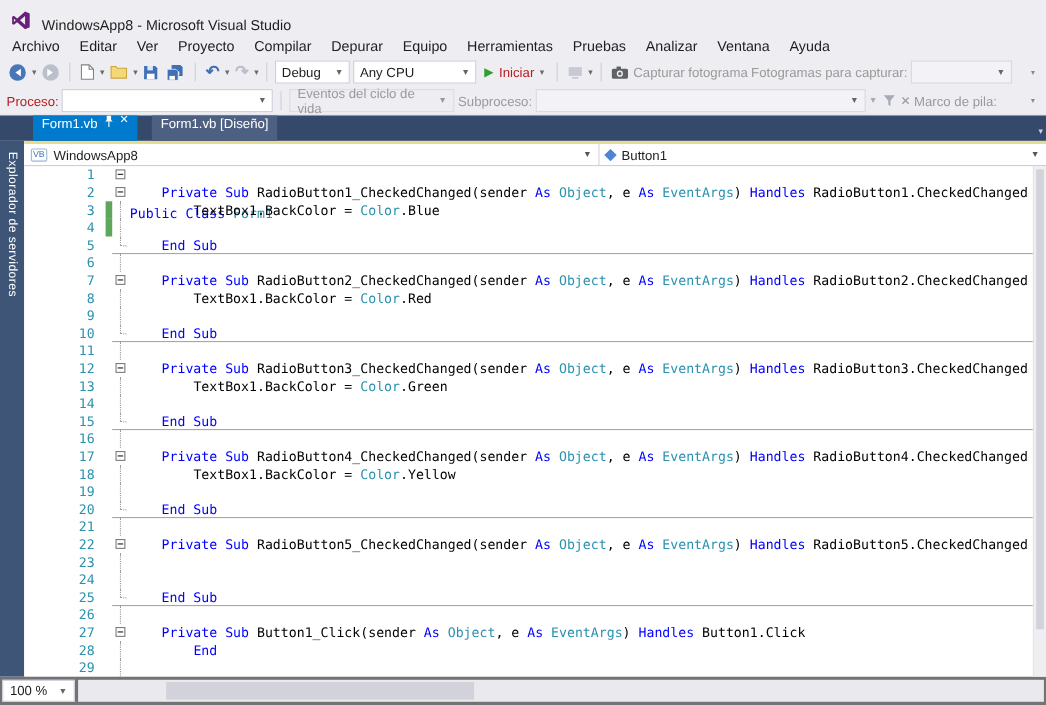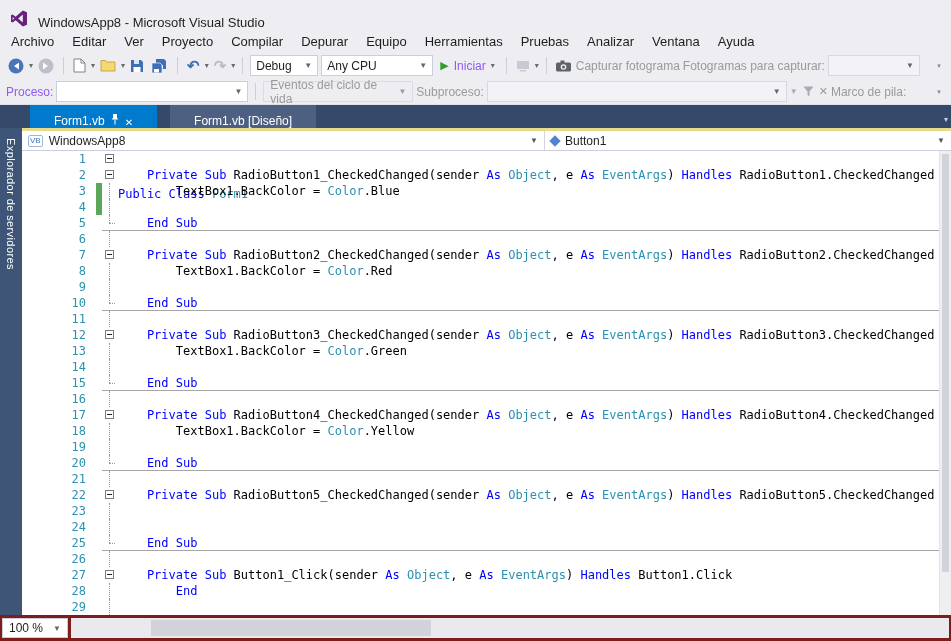--- a/index.html
+++ b/index.html
@@ -17,27 +17,27 @@
   .icon-btn{height:22px;display:flex;align-items:center;justify-content:center;flex:none;padding:0 2px}
   .caret-sm{font-size:8px;color:#6a6a6a;flex:none}
   .glyph{font-size:15px;font-weight:bold;line-height:1}
   .glyph.blue{color:#3f6fb4}
   .glyph.gray{color:#b9bdc9}
   .combo{height:21px;background:#fff;border:1px solid #cccedb;display:flex;align-items:center;font-size:12px;color:#1e1e1e;padding:0 5px;gap:6px;flex:none}
   .combo .caret{margin-left:auto;color:#666;font-size:8px}
   .combo.disabled{background:#f3f3f7;border-color:#d6d8e2;color:#9a9a9a}
   .dd{display:flex;align-items:center;gap:6px;height:21px;padding:0 6px;color:#9a9a9a;font-size:12px;border:1px solid #dadce4;flex:none}
   .gray-label{color:#9a9a9a;font-size:12px;flex:none;white-space:nowrap}
-  .black-label{color:#8b5cf6;font-size:12px;flex:none;white-space:nowrap}
+  .black-label{color:#b91c1c;font-size:12px;flex:none;white-space:nowrap}
   .start-btn{display:flex;align-items:center;gap:5px;flex:none;padding:0 4px}
   .start-tri{color:#2f9e2f;font-size:11px}
   .tb-overflow{margin-left:auto;width:12px;text-align:center;font-size:7px;color:#888;flex:none}
 
   .tabrow{height:23px;background:#35496a;display:flex;align-items:flex-end;padding-left:30px;position:relative}
-  .tab{height:23px;display:flex;align-items:flex-end;gap:6px;padding:0 24px;font-size:12px;color:#fff;cursor:default;flex:none}
+  .tab{height:23px;display:flex;align-items:flex-start;gap:6px;padding:0 8px;font-size:12px;color:#fff;cursor:default;flex:none}
   .tab.active{background:#007acc}
   .tab.inactive{background:#4d6082;margin-left:13px}
   .tab .close{font-size:10px;line-height:1}
   .tabrow-overflow{position:absolute;right:3px;bottom:4px;color:#c7d0e2;font-size:8px}
 
   .main{display:flex;height:487px}
   .side{width:22px;background:#3e5577;color:#fff;flex:none}
   .side-label{writing-mode:vertical-rl;font-size:11px;padding-top:10px;margin-left:5px;white-space:nowrap;letter-spacing:.4px}
   .editorcol{flex:1;display:flex;flex-direction:column;background:#fff;min-width:0}
   .yellowline{height:3px;background:#e6dc8c;flex:none}
@@ -63,21 +63,21 @@
   .obox{display:block;width:9px;height:9px;margin:3px 0 0 3px;border:1px solid #7a7a7a;background:#fff;position:relative}
   .obox::after{content:'';position:absolute;left:1px;right:1px;top:3px;border-top:1px solid #1e1e1e}
   .code{flex:1;color:#000;min-width:0}
   .tk-kw{color:#0000ff}
   .tk-ty{color:#2b91af}
   .tk-id{color:#000000}
 
   .vscroll{flex:0 0 12px;background:#efeff2;border-left:1px solid #e2e2e8;position:relative}
   .vthumb{position:absolute;left:2px;right:2px;top:3px;height:90%;background:#d2d3da}
 
-  .statusbar{height:26px;display:flex;align-items:center;background:#7f1d1d;padding:0 2px;gap:3px}
+  .statusbar{height:26px;display:flex;align-items:center;background:#737373;padding:0 2px;gap:3px}
   .zoom{width:66px;height:20px;background:#fff;border:1px solid #cccedb;display:flex;align-items:center;gap:8px;padding:0 6px;font-size:12px;flex:none}
   .zoom .caret{margin-left:auto;font-size:8px;color:#666}
   .hscroll{flex:1;height:20px;background:#e9e9ee;position:relative}
   .hthumb{position:absolute;top:2px;bottom:2px;left:80px;width:280px;background:#d2d3da}
 </style>
 </head>
 <body>
 
 <div class="titlebar">
   <span>

